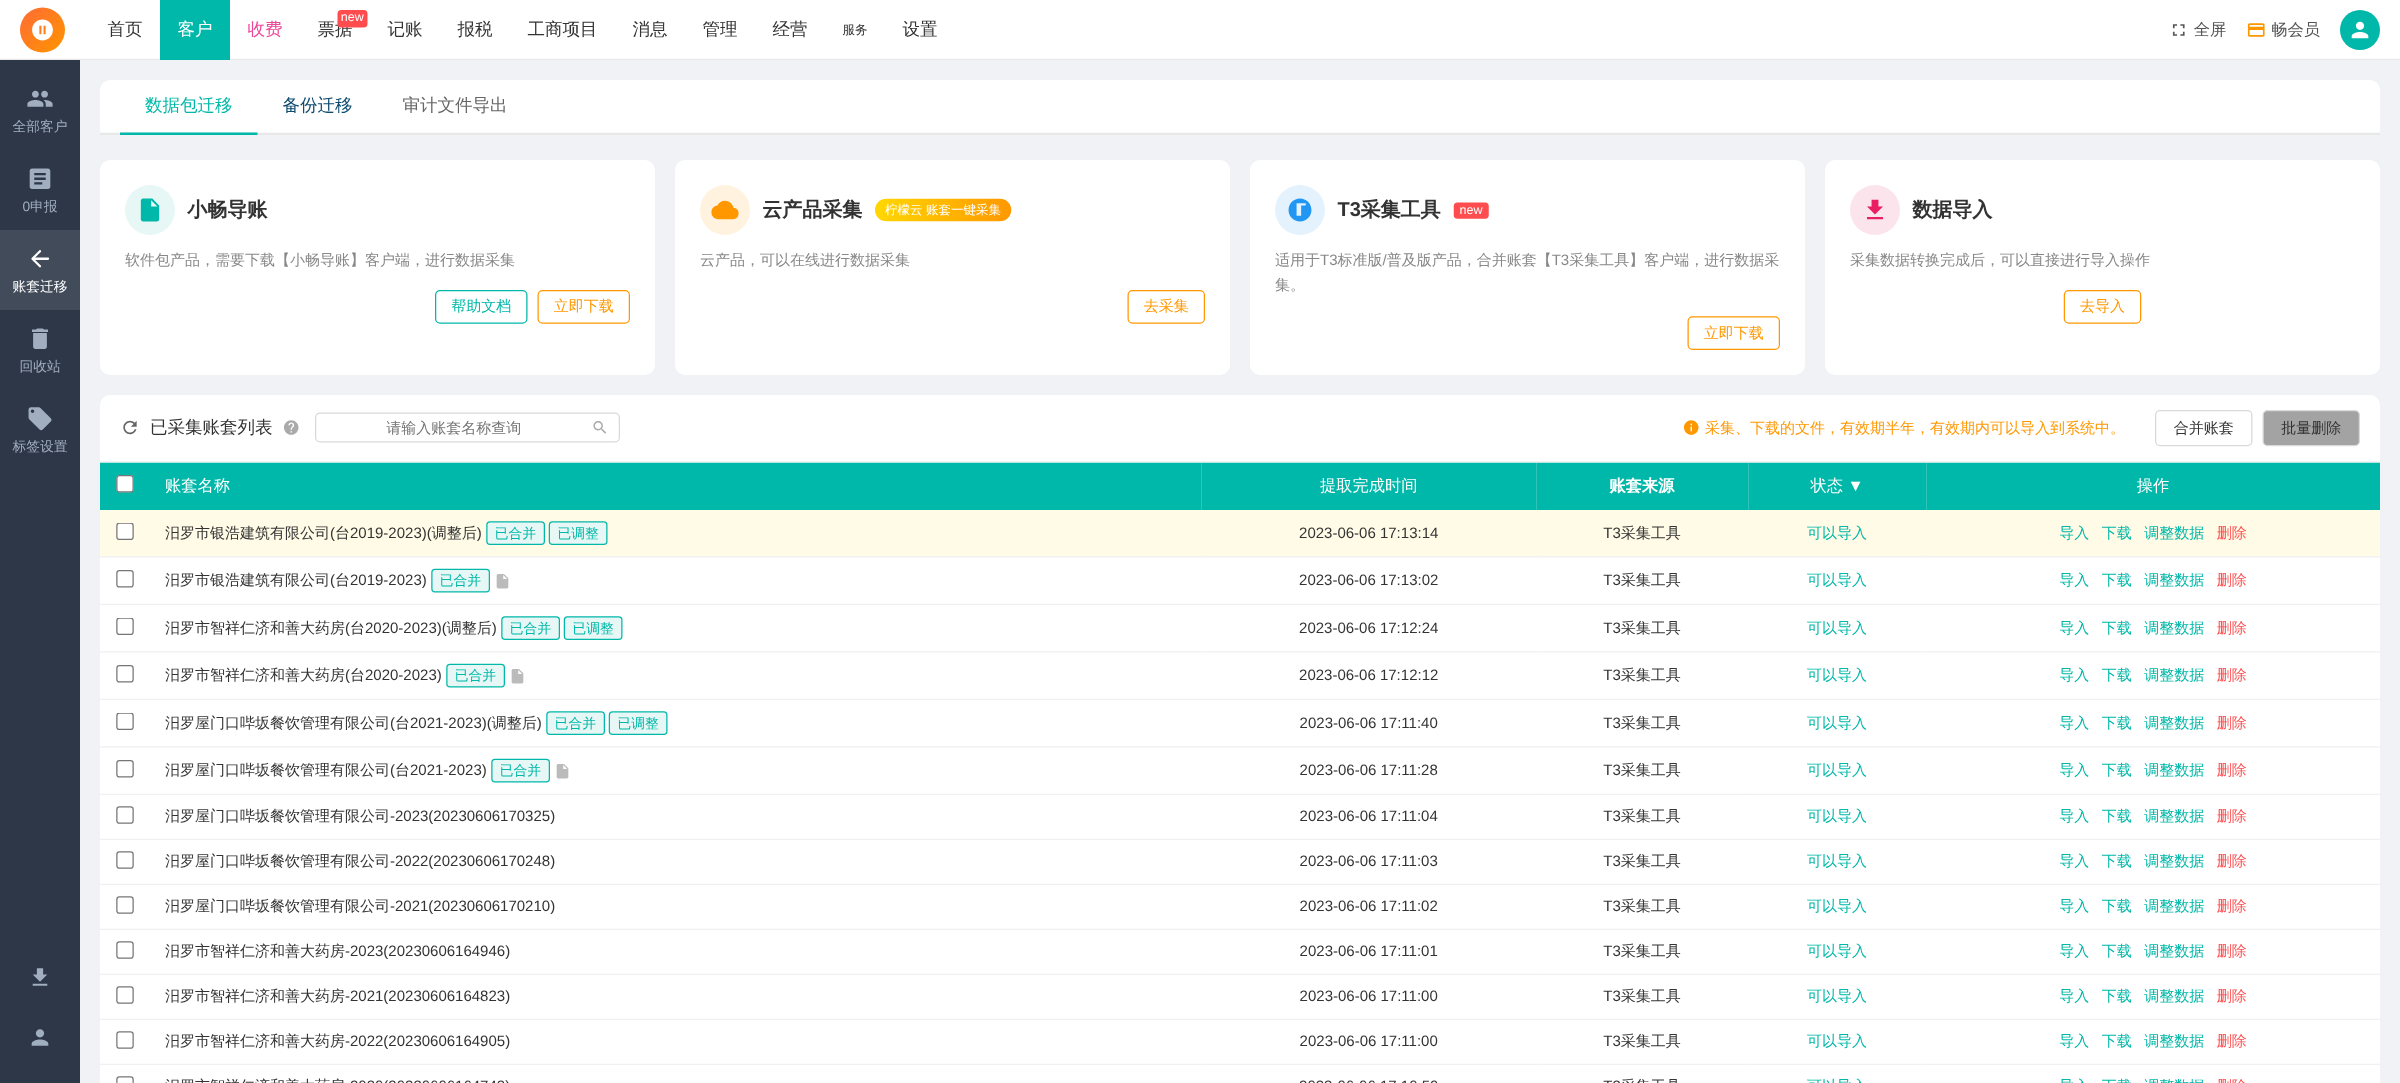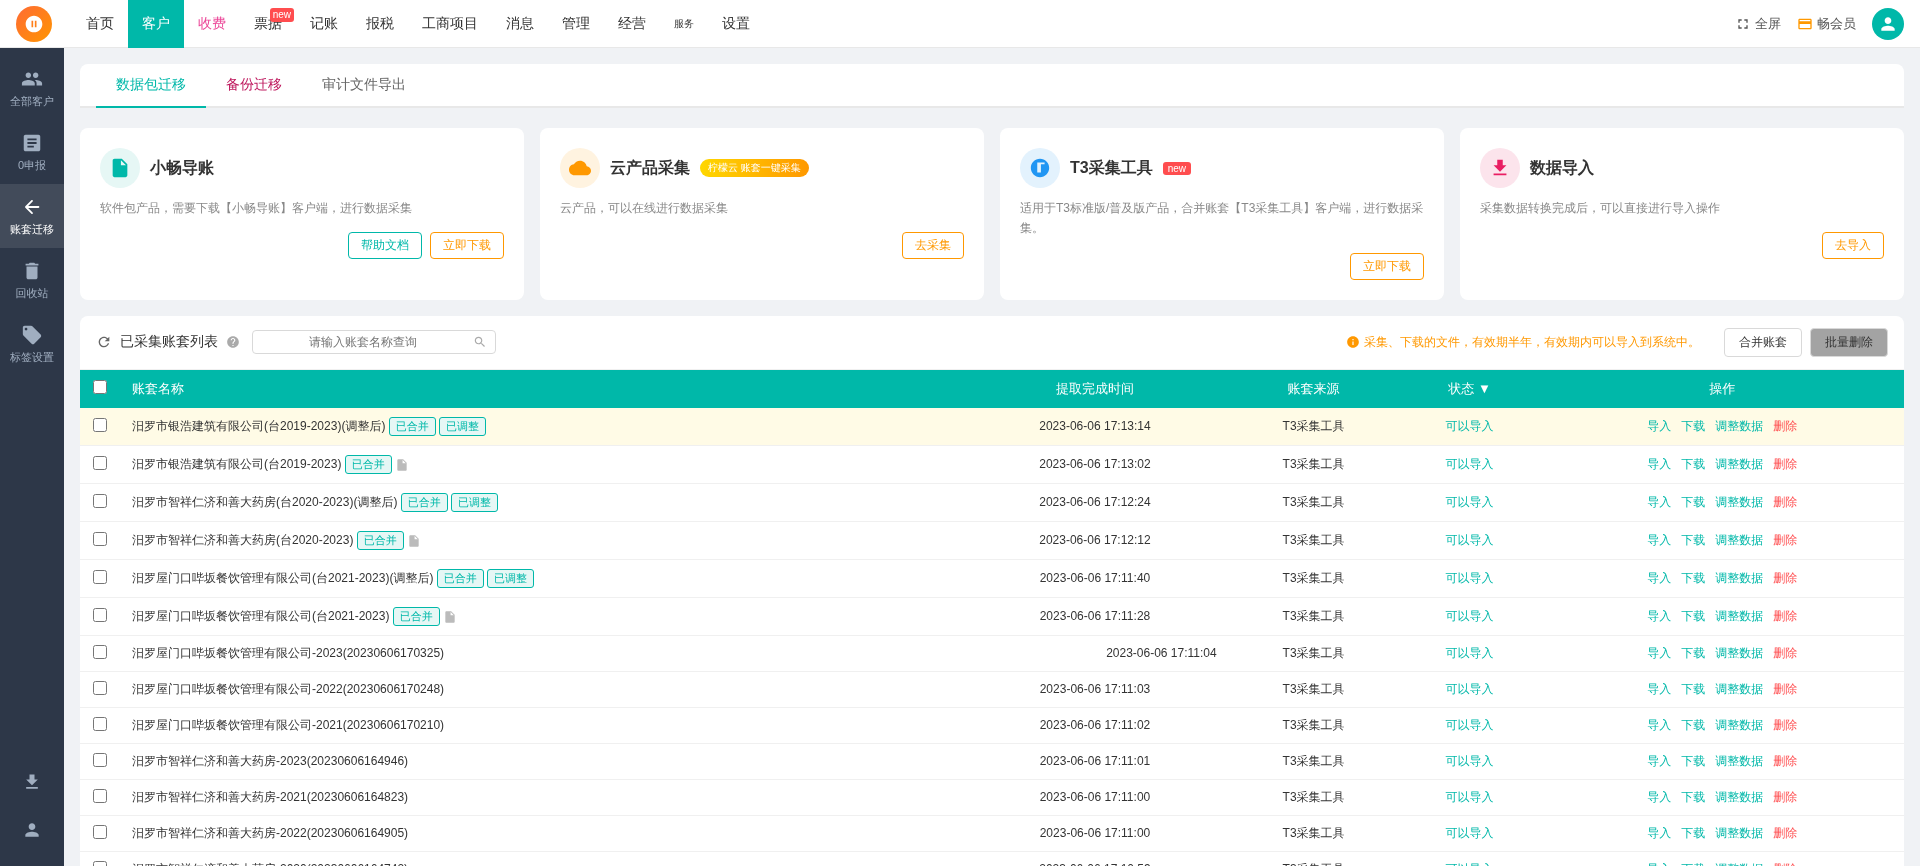--- a/index.html
+++ b/index.html
@@ -101,21 +101,21 @@
     <svg width="20" height="20" viewBox="0 0 24 24" fill="currentColor">
         <path d="M12 12c2.21 0 4-1.79 4-4s-1.79-4-4-4-4 1.79-4 4 1.79 4 4 4zm0 2c-2.67 0-8 1.34-8 4v2h16v-2c0-2.66-5.33-4-8-4z"></path>
       </svg>
   </div>
 </aside>
 
 <main style="margin-left:64px;margin-top:48px;padding:16px;background:#f0f2f5;min-height:818px;">
 
   <div style="display:flex;gap:0;border-bottom:2px solid #e8e8e8;margin-bottom:20px;background:#fff;padding:0 16px;border-radius:8px 8px 0 0;">
     <div style="padding:12px 20px;cursor:pointer;font-size:14px;color:#00b8a9;border-bottom:2px solid #00b8a9;margin-bottom:-2px;font-weight:500;">数据包迁移</div>
-    <div style="padding:12px 20px;cursor:pointer;font-size:14px;color:#be185d;border-bottom:2px solid transparent;margin-bottom:-2px;">备份迁移</div>
+    <div style="padding:12px 20px;cursor:pointer;font-size:14px;color:#0c4a6e;border-bottom:2px solid transparent;margin-bottom:-2px;">备份迁移</div>
     <div style="padding:12px 20px;cursor:pointer;font-size:14px;color:#666;border-bottom:2px solid transparent;margin-bottom:-2px;">审计文件导出</div>
   </div>
 
   <div style="display:grid;grid-template-columns:repeat(4,1fr);gap:16px;margin-bottom:16px;">
 
     <div style="background:#fff;border-radius:8px;padding:20px;min-height:130px;">
       <div style="display:flex;align-items:center;gap:10px;margin-bottom:10px;">
         <div style="width:40px;height:40px;border-radius:50%;background:#e6f7f5;display:flex;align-items:center;justify-content:center;flex-shrink:0;">
           <svg width="22" height="22" viewBox="0 0 24 24" fill="#00b8a9">
               <path d="M14 2H6c-1.1 0-2 .9-2 2v16c0 1.1.9 2 2 2h12c1.1 0 2-.9 2-2V8l-6-6zm-1 7V3.5L18.5 9H13z"></path>
@@ -165,21 +165,21 @@
     <div style="background:#fff;border-radius:8px;padding:20px;min-height:130px;">
       <div style="display:flex;align-items:center;gap:10px;margin-bottom:10px;">
         <div style="width:40px;height:40px;border-radius:50%;background:#fce4ec;display:flex;align-items:center;justify-content:center;flex-shrink:0;">
           <svg width="22" height="22" viewBox="0 0 24 24" fill="#e91e63">
               <path d="M19 9h-4V3H9v6H5l7 7 7-7zM5 18v2h14v-2H5z"></path>
             </svg>
         </div>
         <span style="font-size:16px;font-weight:600;color:#333;">数据导入</span>
       </div>
       <div style="font-size:12px;color:#888;line-height:1.7;margin-bottom:14px;">采集数据转换完成后，可以直接进行导入操作</div>
-      <div style="display:flex;gap:8px;justify-content:flex-end;">
+      <div style="display:flex;gap:8px;justify-content:center;">
         <button style="border:1px solid #ff9800;color:#ff9800;background:#fff;padding:4px 12px;border-radius:4px;font-size:12px;cursor:pointer;">去导入</button>
       </div>
     </div>
 
   </div>
 
   <div style="background:#fff;border-radius:8px;overflow:hidden;">
 
     <div style="display:flex;align-items:center;padding:12px 16px;gap:8px;border-bottom:1px solid #f0f0f0;">
       <svg width="16" height="16" viewBox="0 0 24 24" fill="#666" style="cursor:pointer;">
@@ -207,21 +207,21 @@
 
     <div style="overflow-x:auto;">
       <table style="width:100%;border-collapse:collapse;">
         <thead>
           <tr style="background:#00b8a9;color:#fff;">
             <th style="padding:10px 12px;text-align:center;font-weight:500;font-size:13px;width:40px;">
               <input type="checkbox" style="width: 14px; height: 14px; cursor: pointer; accent-color: rgb(255, 255, 255);">
             </th>
             <th style="padding:10px 12px;text-align:left;font-weight:500;font-size:13px;">账套名称</th>
             <th style="padding:10px 12px;text-align:center;font-weight:500;font-size:13px;">提取完成时间</th>
-            <th style="padding:10px 12px;text-align:center;font-weight:400;font-size:13px;">账套来源</th>
+            <th style="padding:10px 12px;text-align:center;font-weight:700;font-size:13px;">账套来源</th>
             <th style="padding:10px 12px;text-align:center;font-weight:500;font-size:13px;cursor:pointer;">状态 ▼</th>
             <th style="padding:10px 12px;text-align:center;font-weight:500;font-size:13px;">操作</th>
           </tr>
         </thead>
         <tbody id="table-body">
         <tr style="background: rgb(255, 251, 230); border-bottom: 1px solid rgb(240, 240, 240);">
               <td style="padding: 9px 12px; text-align: center;"><input type="checkbox" style="width: 14px; height: 14px; cursor: pointer; accent-color: rgb(0, 184, 169);"></td>
               <td style="padding: 9px 12px; font-size: 12px; color: rgb(51, 51, 51); text-align: left; max-width: 480px;"><span>汨罗市银浩建筑有限公司(台2019-2023)(调整后)</span> <span style="display:inline-block;padding:1px 6px;border-radius:3px;font-size:11px;border:1px solid #00b8a9;color:#00b8a9;background:#e6f7f5;">已合并</span> <span style="display:inline-block;padding:1px 6px;border-radius:3px;font-size:11px;border:1px solid #00b8a9;color:#00b8a9;background:#e6f7f5;">已调整</span></td>
               <td style="padding: 9px 12px; font-size: 12px; color: rgb(51, 51, 51); text-align: center;">2023-06-06 17:13:14</td>
               <td style="padding: 9px 12px; font-size: 12px; color: rgb(51, 51, 51); text-align: center;">T3采集工具</td>
@@ -270,21 +270,21 @@
                   <path d="M14 2H6c-1.1 0-2 .9-2 2v16c0 1.1.9 2 2 2h12c1.1 0 2-.9 2-2V8l-6-6zm-1 7V3.5L18.5 9H13z"></path>
                 </svg></td>
               <td style="padding: 9px 12px; font-size: 12px; color: rgb(51, 51, 51); text-align: center;">2023-06-06 17:11:28</td>
               <td style="padding: 9px 12px; font-size: 12px; color: rgb(51, 51, 51); text-align: center;">T3采集工具</td>
               <td style="padding: 9px 12px; font-size: 12px; color: rgb(0, 184, 169); text-align: center;">可以导入</td>
               <td style="padding: 9px 12px; font-size: 12px; text-align: center; white-space: nowrap;"><span style="color:#00b8a9;cursor:pointer;margin:0 5px;font-size:12px;">导入</span><span style="color:#00b8a9;cursor:pointer;margin:0 5px;font-size:12px;">下载</span><span style="color:#00b8a9;cursor:pointer;margin:0 5px;font-size:12px;">调整数据</span><span style="color:#ff4d4f;cursor:pointer;margin:0 5px;font-size:12px;">删除</span></td>
             </tr>
             <tr style="border-bottom: 1px solid rgb(240, 240, 240);">
               <td style="padding: 9px 12px; text-align: center;"><input type="checkbox" style="width: 14px; height: 14px; cursor: pointer; accent-color: rgb(0, 184, 169);"></td>
               <td style="padding: 9px 12px; font-size: 12px; color: rgb(51, 51, 51); text-align: left; max-width: 480px;"><span>汨罗屋门口哔坂餐饮管理有限公司-2023(20230606170325)</span></td>
-              <td style="padding: 9px 12px; font-size: 12px; color: rgb(51, 51, 51); text-align: right;">2023-06-06 17:11:04</td>
+              <td style="padding: 9px 12px; font-size: 12px; color: rgb(51, 51, 51); text-align: center;">2023-06-06 17:11:04</td>
               <td style="padding: 9px 12px; font-size: 12px; color: rgb(51, 51, 51); text-align: center;">T3采集工具</td>
               <td style="padding: 9px 12px; font-size: 12px; color: rgb(0, 184, 169); text-align: center;">可以导入</td>
               <td style="padding: 9px 12px; font-size: 12px; text-align: center; white-space: nowrap;"><span style="color:#00b8a9;cursor:pointer;margin:0 5px;font-size:12px;">导入</span><span style="color:#00b8a9;cursor:pointer;margin:0 5px;font-size:12px;">下载</span><span style="color:#00b8a9;cursor:pointer;margin:0 5px;font-size:12px;">调整数据</span><span style="color:#ff4d4f;cursor:pointer;margin:0 5px;font-size:12px;">删除</span></td>
             </tr>
             <tr style="border-bottom: 1px solid rgb(240, 240, 240);">
               <td style="padding: 9px 12px; text-align: center;"><input type="checkbox" style="width: 14px; height: 14px; cursor: pointer; accent-color: rgb(0, 184, 169);"></td>
               <td style="padding: 9px 12px; font-size: 12px; color: rgb(51, 51, 51); text-align: left; max-width: 480px;"><span>汨罗屋门口哔坂餐饮管理有限公司-2022(20230606170248)</span></td>
               <td style="padding: 9px 12px; font-size: 12px; color: rgb(51, 51, 51); text-align: center;">2023-06-06 17:11:03</td>
               <td style="padding: 9px 12px; font-size: 12px; color: rgb(51, 51, 51); text-align: center;">T3采集工具</td>
               <td style="padding: 9px 12px; font-size: 12px; color: rgb(0, 184, 169); text-align: center;">可以导入</td>

